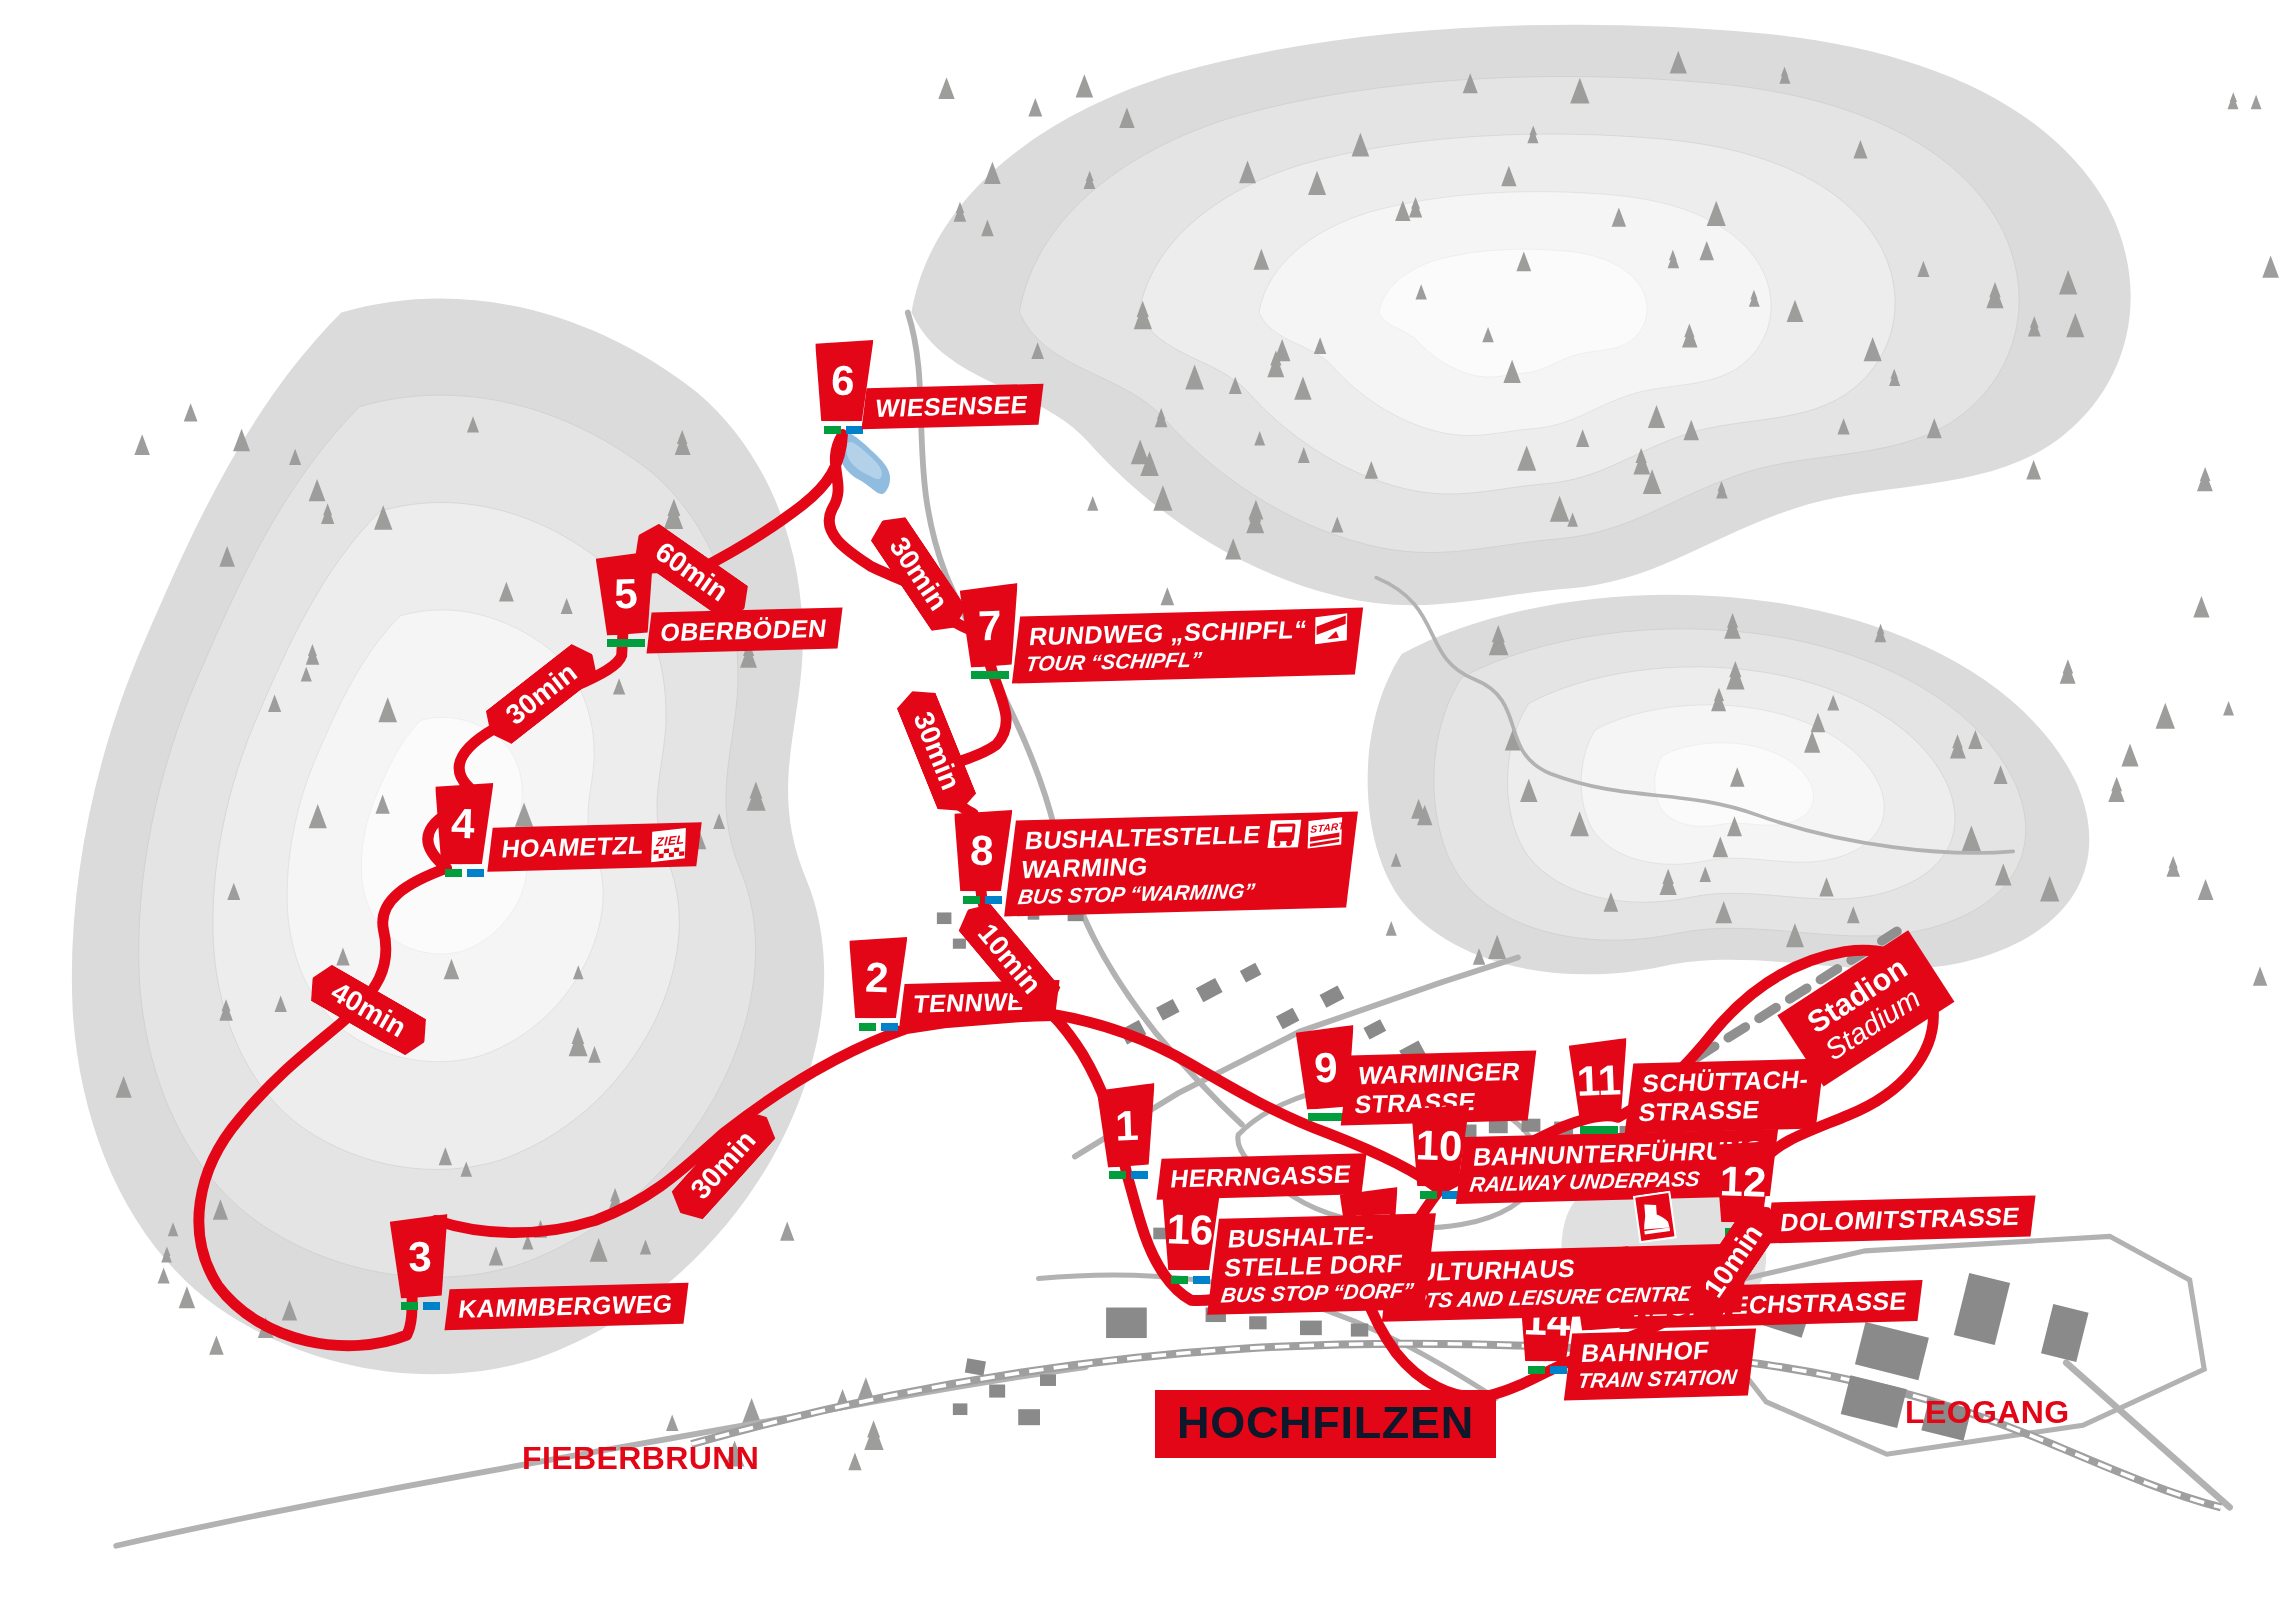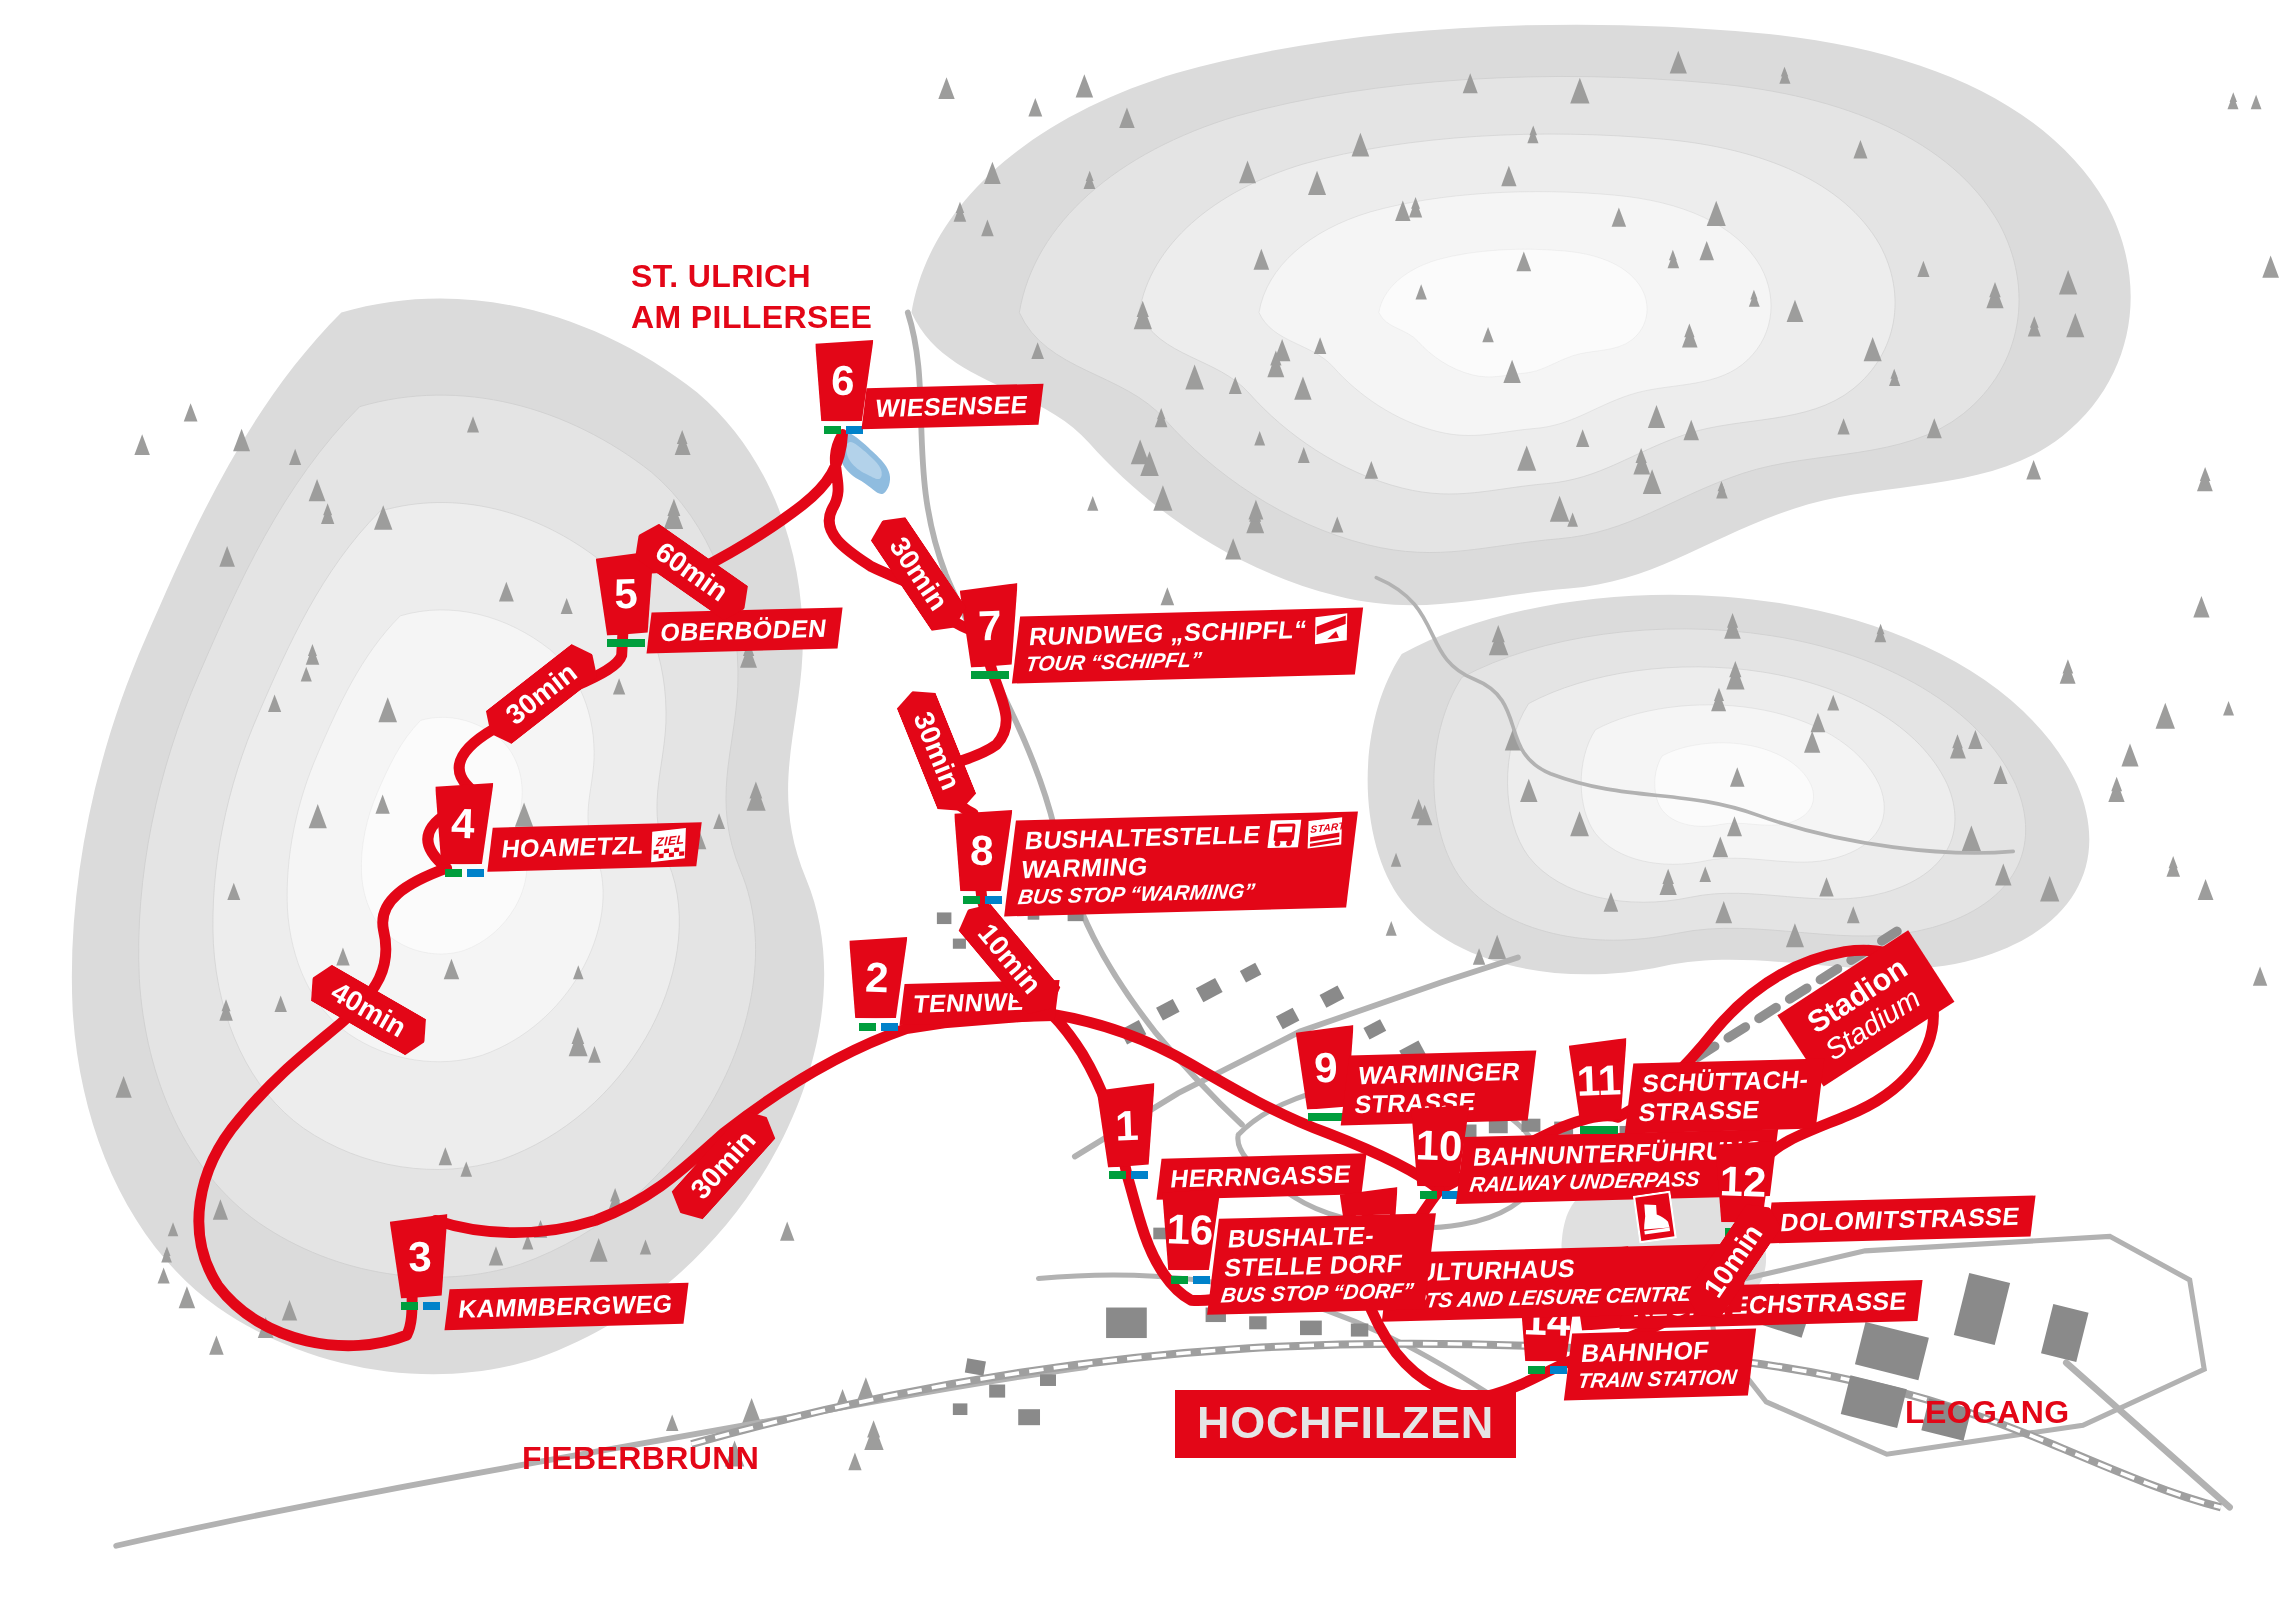--- a/index.html
+++ b/index.html
@@ -26,22 +26,22 @@
   .lbl-line{font-size:25px;font-weight:bold;letter-spacing:0.4px;line-height:29px;display:flex;align-items:center;gap:7.3px;}
   .lbl-sub{font-size:21px;font-style:italic;font-weight:600;line-height:26px;display:flex;align-items:center;gap:7.3px;}
 
   
   .badge{position:absolute;background:var(--red);color:#fff;font-weight:bold;font-size:28px;
          width:129px;height:42px;display:flex;align-items:center;justify-content:center;
          clip-path:polygon(0% 50%,8% 0%,92% 0%,100% 50%,92% 100%,8% 100%);}
 
   
   .town{position:absolute;color:var(--red);font-weight:bold;font-size:32px;line-height:41px;letter-spacing:0.4px;}
-  .hochfilzen{position:absolute;background:var(--red);color:#e5e5e5;font-weight:bold;font-size:45px;
-              padding:7.3px 22px 8.7px 22px;letter-spacing:0.7px;margin-left:20px;}
+  .hochfilzen{position:absolute;background:var(--red);color:#0f172a;font-weight:bold;font-size:45px;
+              padding:7.3px 22px 8.7px 22px;letter-spacing:0.7px;}
   .stadium{position:absolute;background:var(--red);color:#fff;padding:10.2px 22px;transform:rotate(-33deg);}
   .stadium .l1{font-size:30.5px;font-weight:bold;line-height:33px;}
   .stadium .l2{font-size:29px;font-style:italic;line-height:32px;}
 
   
   .mini{display:inline-flex;flex:none;}
   .boot-abs{position:absolute;transform:rotate(-8deg);}
 </style>
 </head>
 <body>
@@ -352,24 +352,20 @@
       </g>
       <g fill="none" stroke="#e30617" stroke-width="15" stroke-linejoin="round" stroke-linecap="round">
         <path d="M1448,1396 L1300,1408 L1248,1416 C1150,1450 1060,1510 996,1560 C940,1610 900,1650 820,1680 C740,1705 660,1700 600,1680 L575,1700 C560,1760 575,1810 560,1838 C480,1870 360,1850 300,1770 C255,1700 270,1610 330,1540 C380,1480 420,1450 470,1408 C520,1365 540,1330 528,1280 C520,1240 560,1215 615,1195 C560,1150 600,1120 665,1098 C600,1060 640,1020 710,988 C745,972 760,962 790,945 C830,928 852,915 856,902 L862,790 C900,775 930,782 955,788 C1010,760 1060,730 1105,695 C1140,668 1158,640 1160,598 C1135,640 1168,665 1146,700 C1128,735 1170,760 1200,780 C1230,795 1255,800 1268,815 C1290,845 1320,862 1350,872 L1368,930 C1385,975 1395,1000 1372,1025 C1345,1045 1310,1048 1295,1060 C1300,1095 1320,1110 1340,1120 L1352,1238 C1362,1275 1378,1300 1398,1322 C1418,1348 1438,1372 1448,1396 Z"></path>
         <path d="M1448,1396 C1520,1408 1580,1430 1640,1465 C1700,1500 1760,1535 1828,1560 C1900,1588 1950,1612 1982,1638 C2030,1612 2090,1580 2150,1552 C2180,1540 2210,1532 2228,1538 C2280,1510 2320,1470 2360,1420 C2410,1360 2470,1322 2540,1310 C2610,1300 2658,1330 2662,1392 C2665,1450 2620,1505 2545,1535 C2490,1558 2450,1570 2425,1600 C2405,1630 2400,1660 2398,1700 C2395,1722 2390,1740 2375,1760 C2345,1795 2300,1818 2258,1835 C2225,1848 2190,1862 2152,1878 C2125,1890 2090,1912 2048,1922 C2000,1930 1952,1900 1922,1862 C1900,1832 1888,1805 1880,1782 C1840,1775 1795,1772 1748,1778 C1705,1784 1668,1792 1640,1790 C1612,1775 1590,1740 1576,1700 C1565,1668 1560,1645 1552,1618 C1540,1560 1520,1500 1490,1450 C1472,1422 1460,1408 1448,1396 Z"></path>
         <path d="M1982,1638 C1950,1680 1928,1720 1905,1762 C1895,1775 1888,1780 1880,1782"></path>
       </g>
     </svg>
 
   <div id="labels">
 
-    <div class="town" style="left:631px;top:256px;">
-      <div>ST. ULRICH</div>
-      <div>AM PILLERSEE</div>
-    </div>
 
     <div class="town" style="left:522px;top:1438px;text-align:right;">FIEBERBRUNN</div>
 
     <div class="town" style="left:1905px;top:1392px;">LEOGANG</div>
 
     <div class="hochfilzen" style="left:1155px;top:1390px;">HOCHFILZEN</div>
 
     <div class="stadium" style="left:1788px;top:966px;">
       <div class="l1">Stadion</div>
       <div class="l2">Stadium</div>

